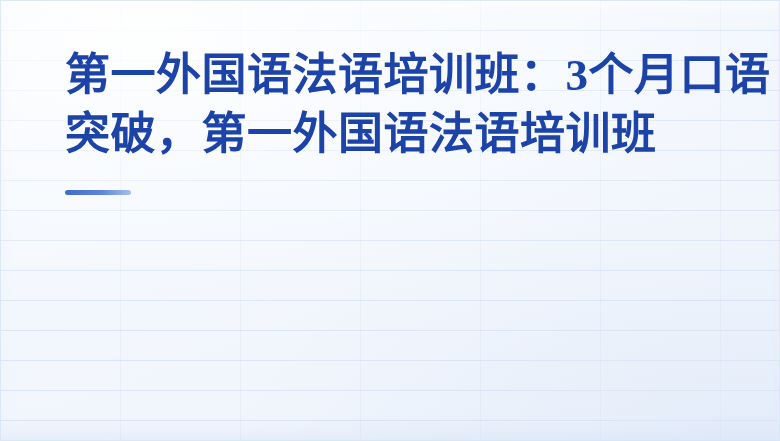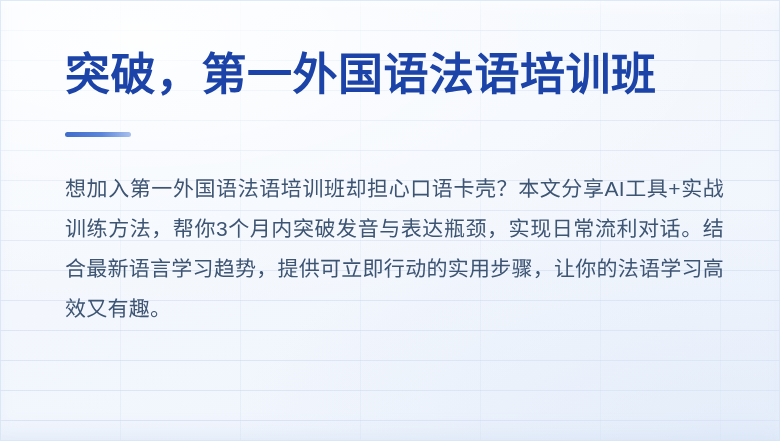--- a/index.html
+++ b/index.html
@@ -126,21 +126,21 @@
 
 <div class="cover-card">
 
   <div class="paper-grid"></div>
   <div class="paper-glow"></div>
   <div class="edge-fade"></div>
 
   <div class="content">
 
     <h1 class="cover-title">
+      <span class="title-line">第一外国语法语培训班：3个月口语</span>
       <span class="title-line">突破，第一外国语法语培训班</span>
     </h1>
 
     <div class="accent-bar"></div>
 
-    <p class="cover-summary">想加入第一外国语法语培训班却担心口语卡壳？本文分享AI工具+实战训练方法，帮你3个月内突破发音与表达瓶颈，实现日常流利对话。结合最新语言学习趋势，提供可立即行动的实用步骤，让你的法语学习高效又有趣。</p>
 
   </div>
 </div>
 
 </body></html>

